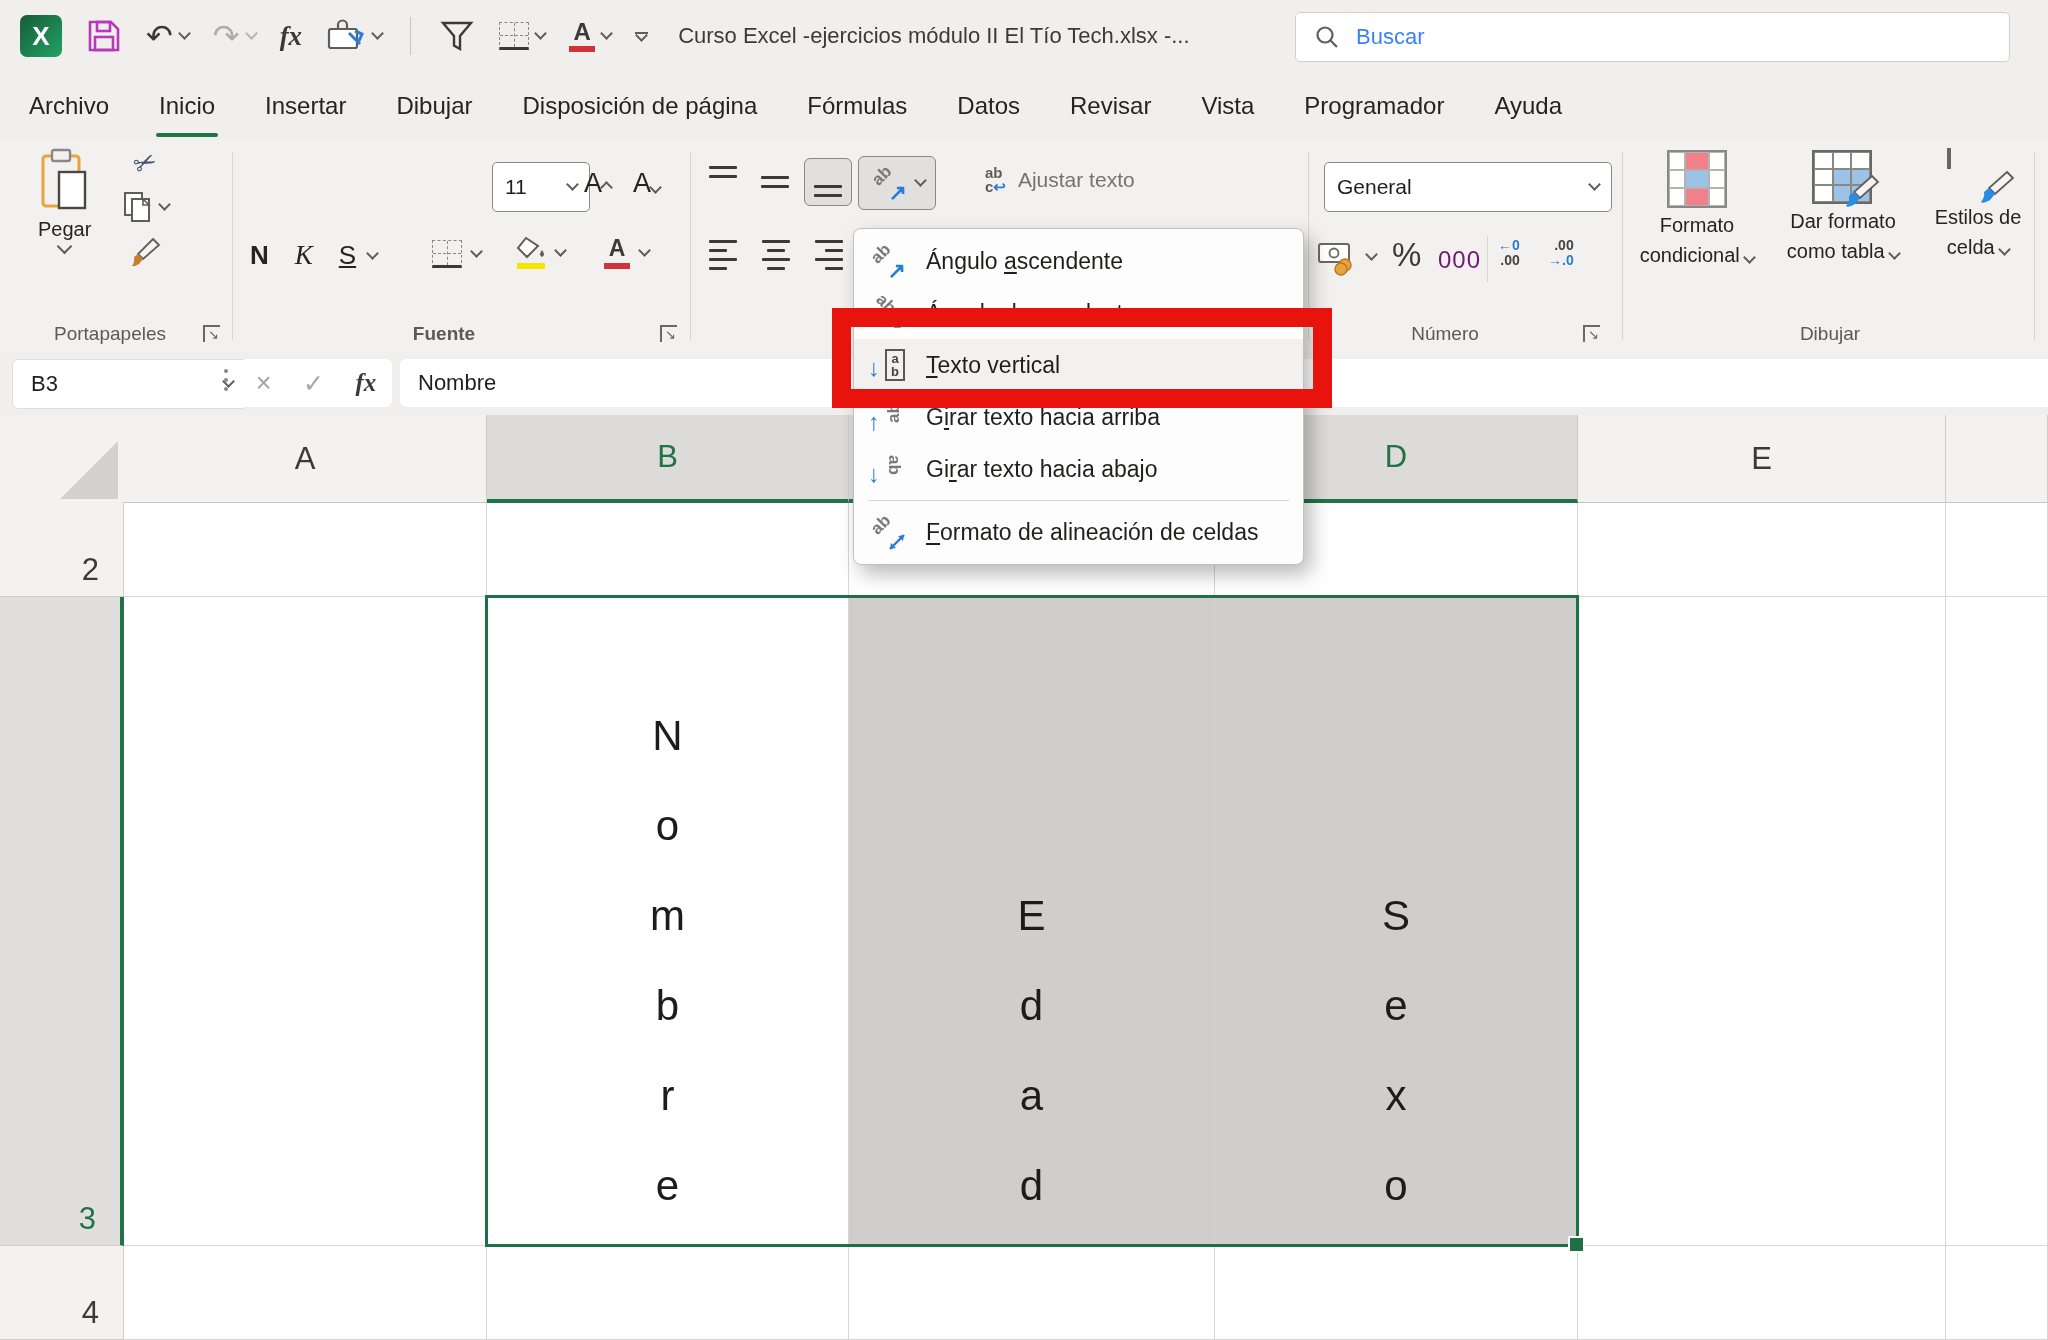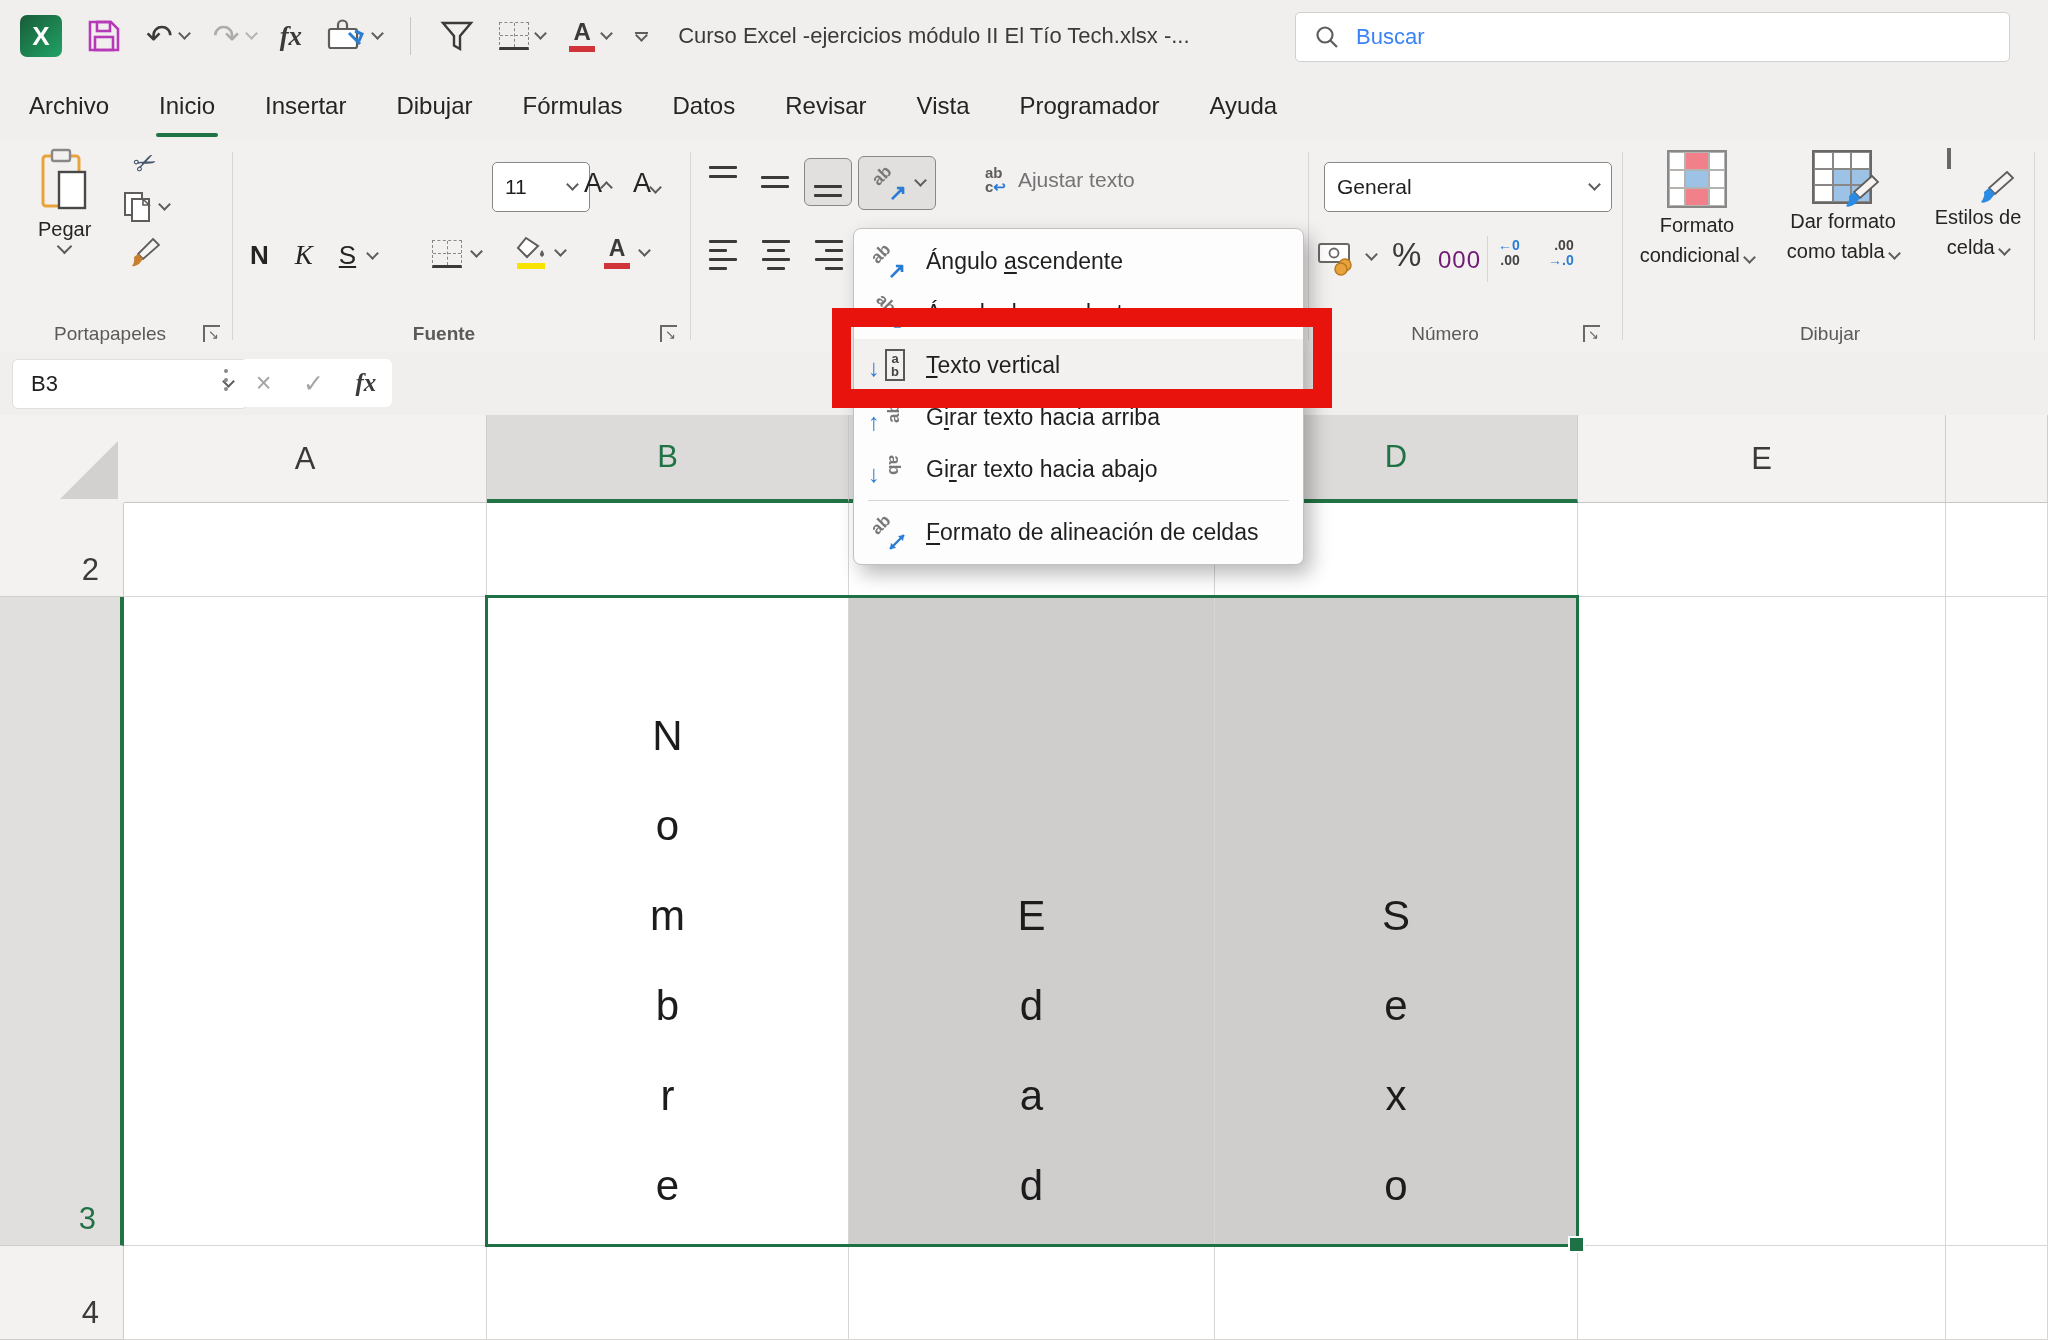--- a/index.html
+++ b/index.html
@@ -216,20 +216,21 @@
         </svg>
       <span>Buscar</span>
     </div>
   </div>
 
   <nav class="menubar">
     <span class="tab">Archivo</span>
     <span class="tab selected">Inicio</span>
     <span class="tab">Insertar</span>
     <span class="tab">Dibujar</span>
+    <span class="tab">Disposición de página</span>
     <span class="tab">Fórmulas</span>
     <span class="tab">Datos</span>
     <span class="tab">Revisar</span>
     <span class="tab">Vista</span>
     <span class="tab">Programador</span>
     <span class="tab">Ayuda</span>
   </nav>
 
   <div class="ribbon">
 
@@ -433,20 +434,23 @@
     <span class="vdots">
         <i></i>
         <i></i>
         <i></i>
       </span>
     <div class="fbtns">
       <span class="x">×</span>
       <span class="ok">✓</span>
       <span class="fx">fx</span>
     </div>
+    <div class="fformula">
+      <span>Nombre</span>
+    </div>
   </div>
 
   <div class="grid">
     <div class="corner">
         <span class="tri"></span>
       </div>
 
     <div class="colhdr col-a">A</div>
     <div class="colhdr col-b sel">B</div>
     <div class="colhdr col-c sel">C</div>

